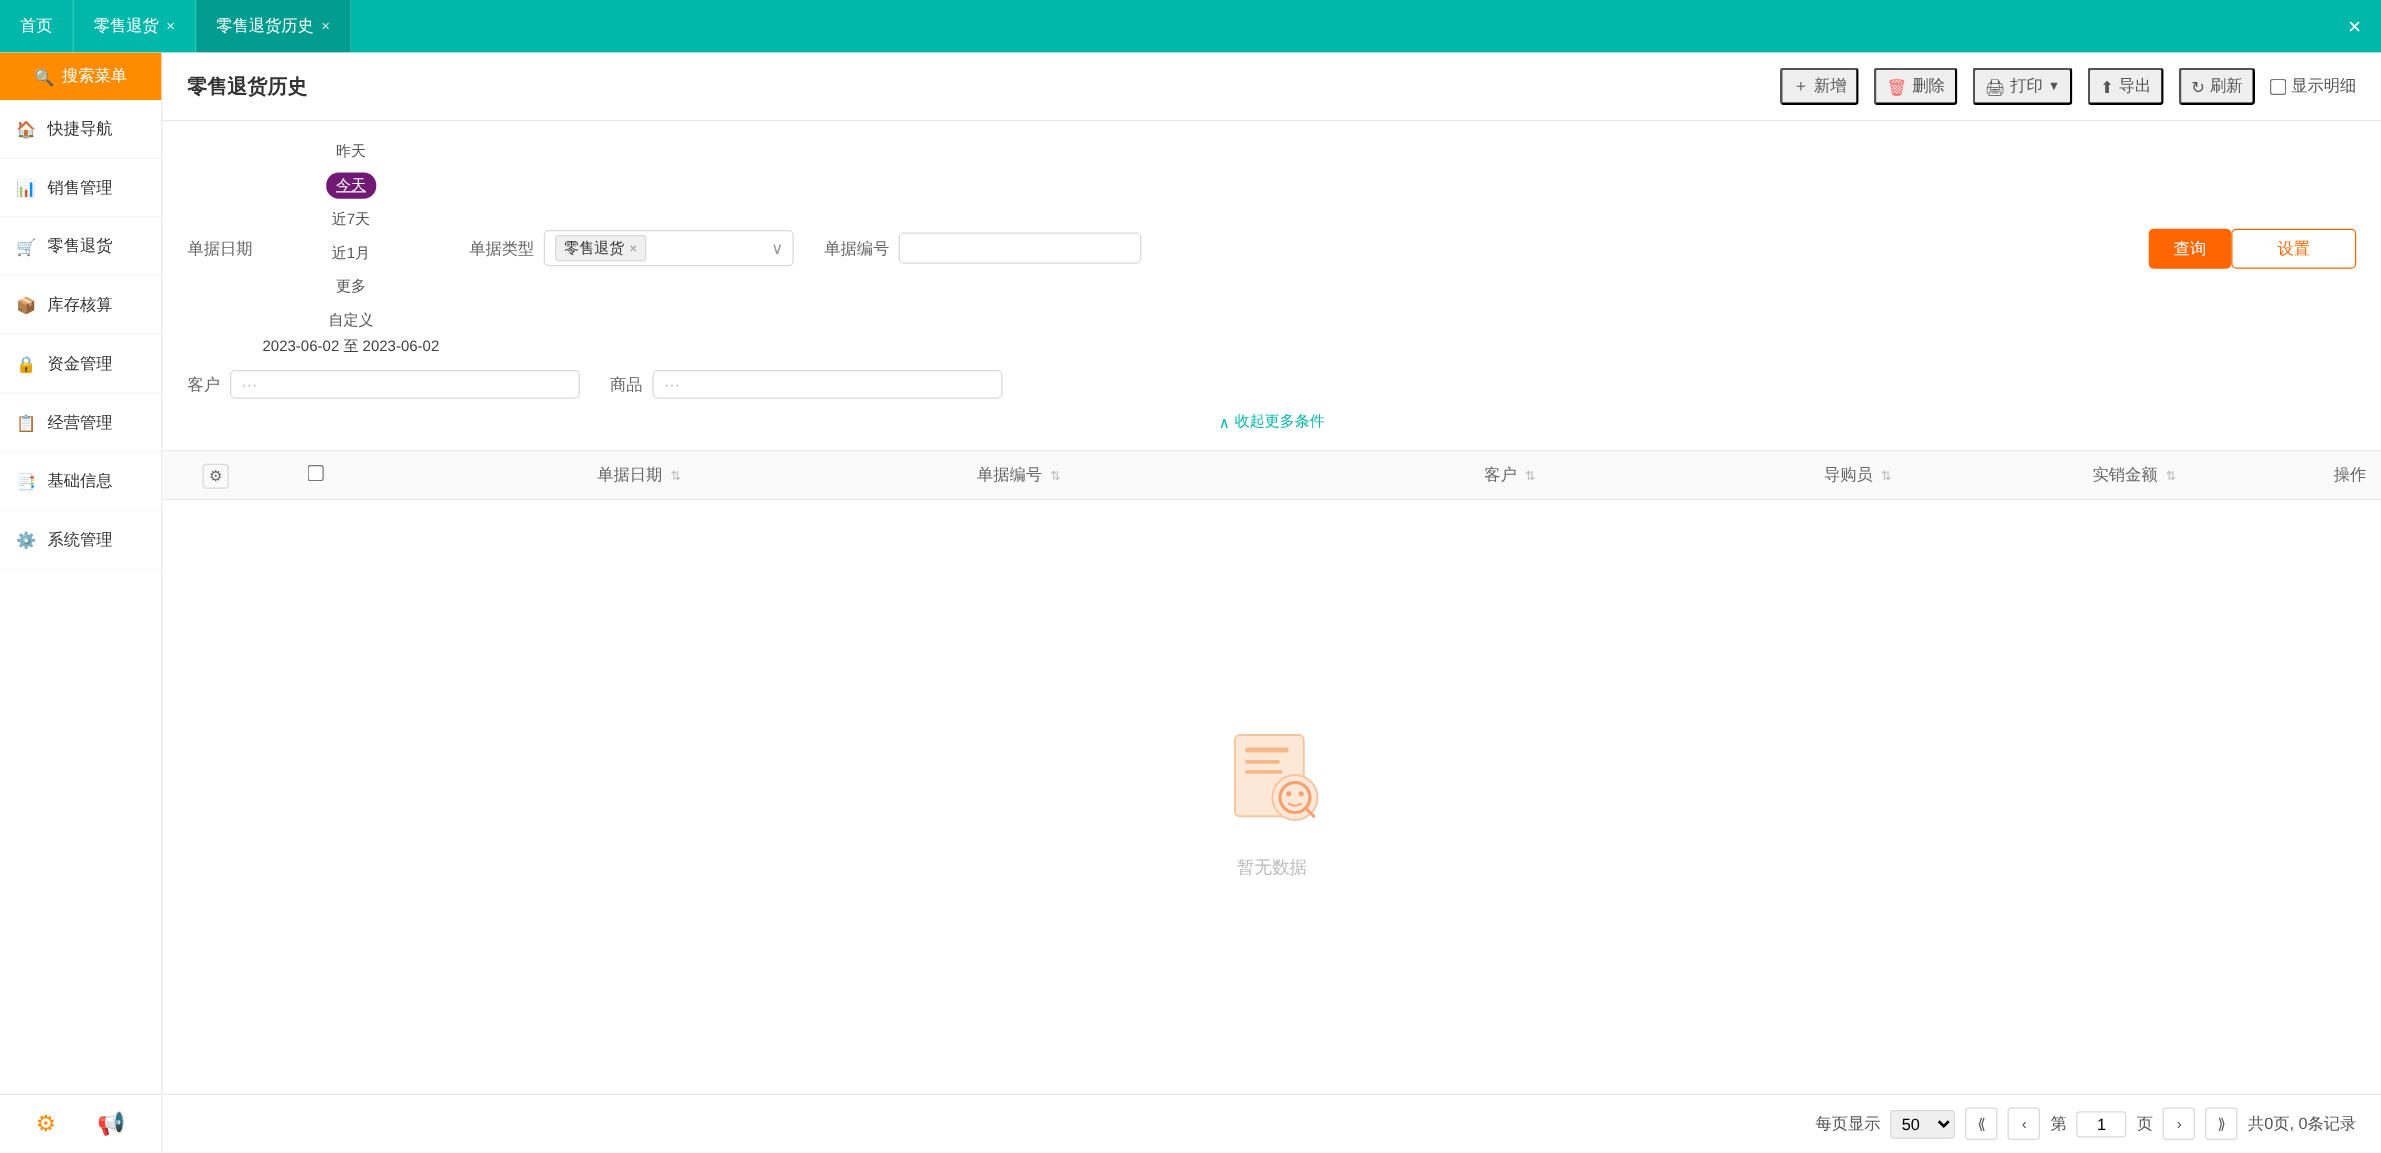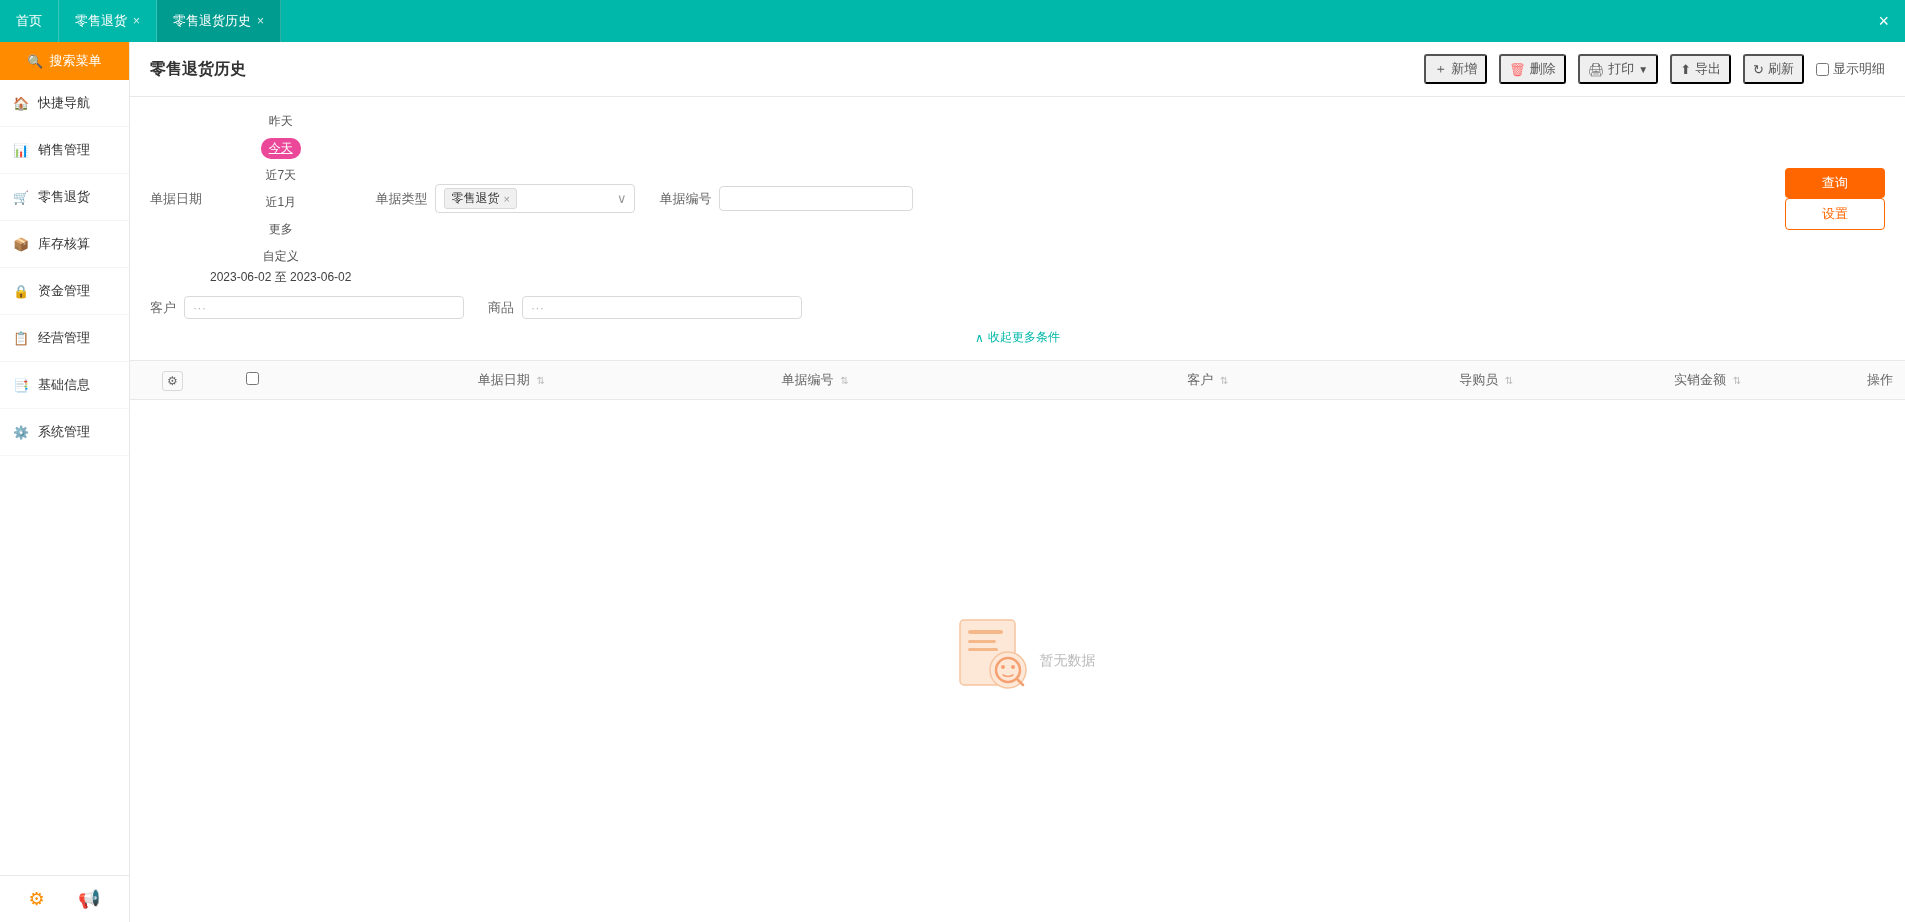--- a/index.html
+++ b/index.html
@@ -36,21 +36,21 @@
     .show-detail { display: flex; align-items: center; gap: 4px; font-size: 13px; color: #555; }
     .show-detail input[type=checkbox] { cursor: pointer; }
 
     
     .filter-area { background: #fff; padding: 14px 20px; border-bottom: 1px solid #e8e8e8; flex-shrink: 0; }
     .filter-row { display: flex; align-items: center; gap: 24px; margin-bottom: 10px; flex-wrap: wrap; }
     .filter-item { display: flex; align-items: center; gap: 8px; }
     .filter-label { font-size: 13px; color: #666; white-space: nowrap; }
     .date-filters { display: flex; align-items: center; gap: 6px; flex-direction: column; }
     .date-btn { font-size: 12px; color: #555; cursor: pointer; padding: 2px 4px; border-radius: 3px; }
-    .date-btn.today { background: #ec4899; color: #fff; border-radius: 10px; padding: 2px 8px; text-decoration: underline; }
+    .date-btn.today { background: #701a75; color: #fff; border-radius: 10px; padding: 2px 8px; text-decoration: underline; }
     .date-range { font-size: 12px; color: #404040; margin-top: 2px; }
     .voucher-type-select { display: flex; align-items: center; border: 1px solid #d9d9d9; border-radius: 4px; padding: 3px 8px; min-width: 200px; gap: 4px; cursor: pointer; }
     .voucher-type-tag { background: #f0f0f0; border: 1px solid #d9d9d9; border-radius: 3px; padding: 1px 6px; font-size: 12px; display: flex; align-items: center; gap: 4px; }
     .voucher-type-tag .remove { cursor: pointer; color: #999; font-size: 11px; }
     .select-arrow { margin-left: auto; color: #999; }
     .filter-input { border: 1px solid #d9d9d9; border-radius: 4px; padding: 4px 8px; font-size: 13px; outline: none; min-width: 160px; }
     .customer-input { display: flex; align-items: center; border: 1px solid #d9d9d9; border-radius: 4px; padding: 3px 8px; min-width: 280px; cursor: pointer; color: #bbb; gap: 4px; }
     .goods-input { display: flex; align-items: center; border: 1px solid #d9d9d9; border-radius: 4px; padding: 3px 8px; min-width: 280px; cursor: pointer; color: #bbb; gap: 4px; }
     .collapse-bar { display: flex; align-items: center; justify-content: center; color: #00b8a9; font-size: 12px; cursor: pointer; margin-top: 6px; gap: 4px; }
 
@@ -62,35 +62,35 @@
     .table-header th .sort-icon { font-size: 10px; color: #bbb; margin-left: 3px; }
     .col-checkbox { width: 40px; text-align: center !important; }
     .col-date { width: 140px; }
     .col-voucher { width: 160px; }
     .col-customer { width: 200px; }
     .col-guide { width: 150px; }
     .col-amount { width: 120px; text-align: right !important; }
     .col-op { width: 80px; }
 
     
-    .empty-state { flex: 1; display: flex; flex-direction: row; align-items: center; justify-content: center; color: #bbb; }
+    .empty-state { flex: 1; display: flex; flex-direction: column; align-items: center; justify-content: center; color: #bbb; }
     .empty-icon { width: 100px; height: 100px; margin-bottom: 12px; }
     .empty-text { font-size: 14px; color: #bbb; }
 
     
     .pagination { display: flex; align-items: center; justify-content: flex-end; padding: 10px 20px; border-top: 1px solid #e8e8e8; gap: 8px; font-size: 13px; color: #555; background: #fff; flex-shrink: 0; }
     .pagination select { border: 1px solid #d9d9d9; border-radius: 3px; padding: 2px 4px; font-size: 13px; }
     .page-nav-btn { width: 26px; height: 26px; display: flex; align-items: center; justify-content: center; border: 1px solid #d9d9d9; border-radius: 3px; cursor: pointer; color: #555; font-size: 12px; }
     .page-input { width: 40px; border: 1px solid #d9d9d9; border-radius: 3px; padding: 2px 4px; text-align: center; font-size: 13px; }
 
     
     .btn-query { background: #ff6600; color: #fff; border: none; border-radius: 4px; padding: 6px 20px; font-size: 13px; cursor: pointer; }
     .btn-setting { background: #fff; color: #ff6600; border: 1px solid #ff6600; border-radius: 4px; padding: 6px 36px; font-size: 13px; cursor: pointer; }
 
-    .filter-actions { display: flex; flex-direction: column; gap: 0; margin-left: auto; }
+    .filter-actions { display: flex; flex-direction: row; gap: 0; margin-left: auto; }
   </style>
 </head>
 <body>
 
 <div class="top-bar">
   <div class="top-bar-tabs">
     <div class="top-tab">
       <span>首页</span>
     </div>
     <div class="top-tab">
@@ -298,16 +298,33 @@
               <line x1="77" y1="74" x2="83" y2="80" stroke="#f5a070" stroke-width="2.5" stroke-linecap="round"></line>
               <circle cx="63" cy="62" r="2" fill="#f5a070"></circle>
               <circle cx="73" cy="62" r="2" fill="#f5a070"></circle>
               <path d="M63 70 Q68 73 73 70" stroke="#f5a070" stroke-width="1.5" fill="none" stroke-linecap="round"></path>
             </svg>
           </div>
           <span class="empty-text">暂无数据</span>
         </div>
       </div>
 
+      <div class="pagination">
+        <span>每页显示</span>
+        <select>
+          <option>20</option>
+          <option selected="">50</option>
+          <option>100</option>
+          <option>200</option>
+        </select>
+        <div class="page-nav-btn">⟪</div>
+        <div class="page-nav-btn">‹</div>
+        <span>第</span>
+        <input class="page-input" type="text" value="1" style="">
+        <span>页</span>
+        <div class="page-nav-btn">›</div>
+        <div class="page-nav-btn">⟫</div>
+        <span>共0页, 0条记录</span>
+      </div>
     </div>
 
   </div>
 </div>
 
 </body></html>

